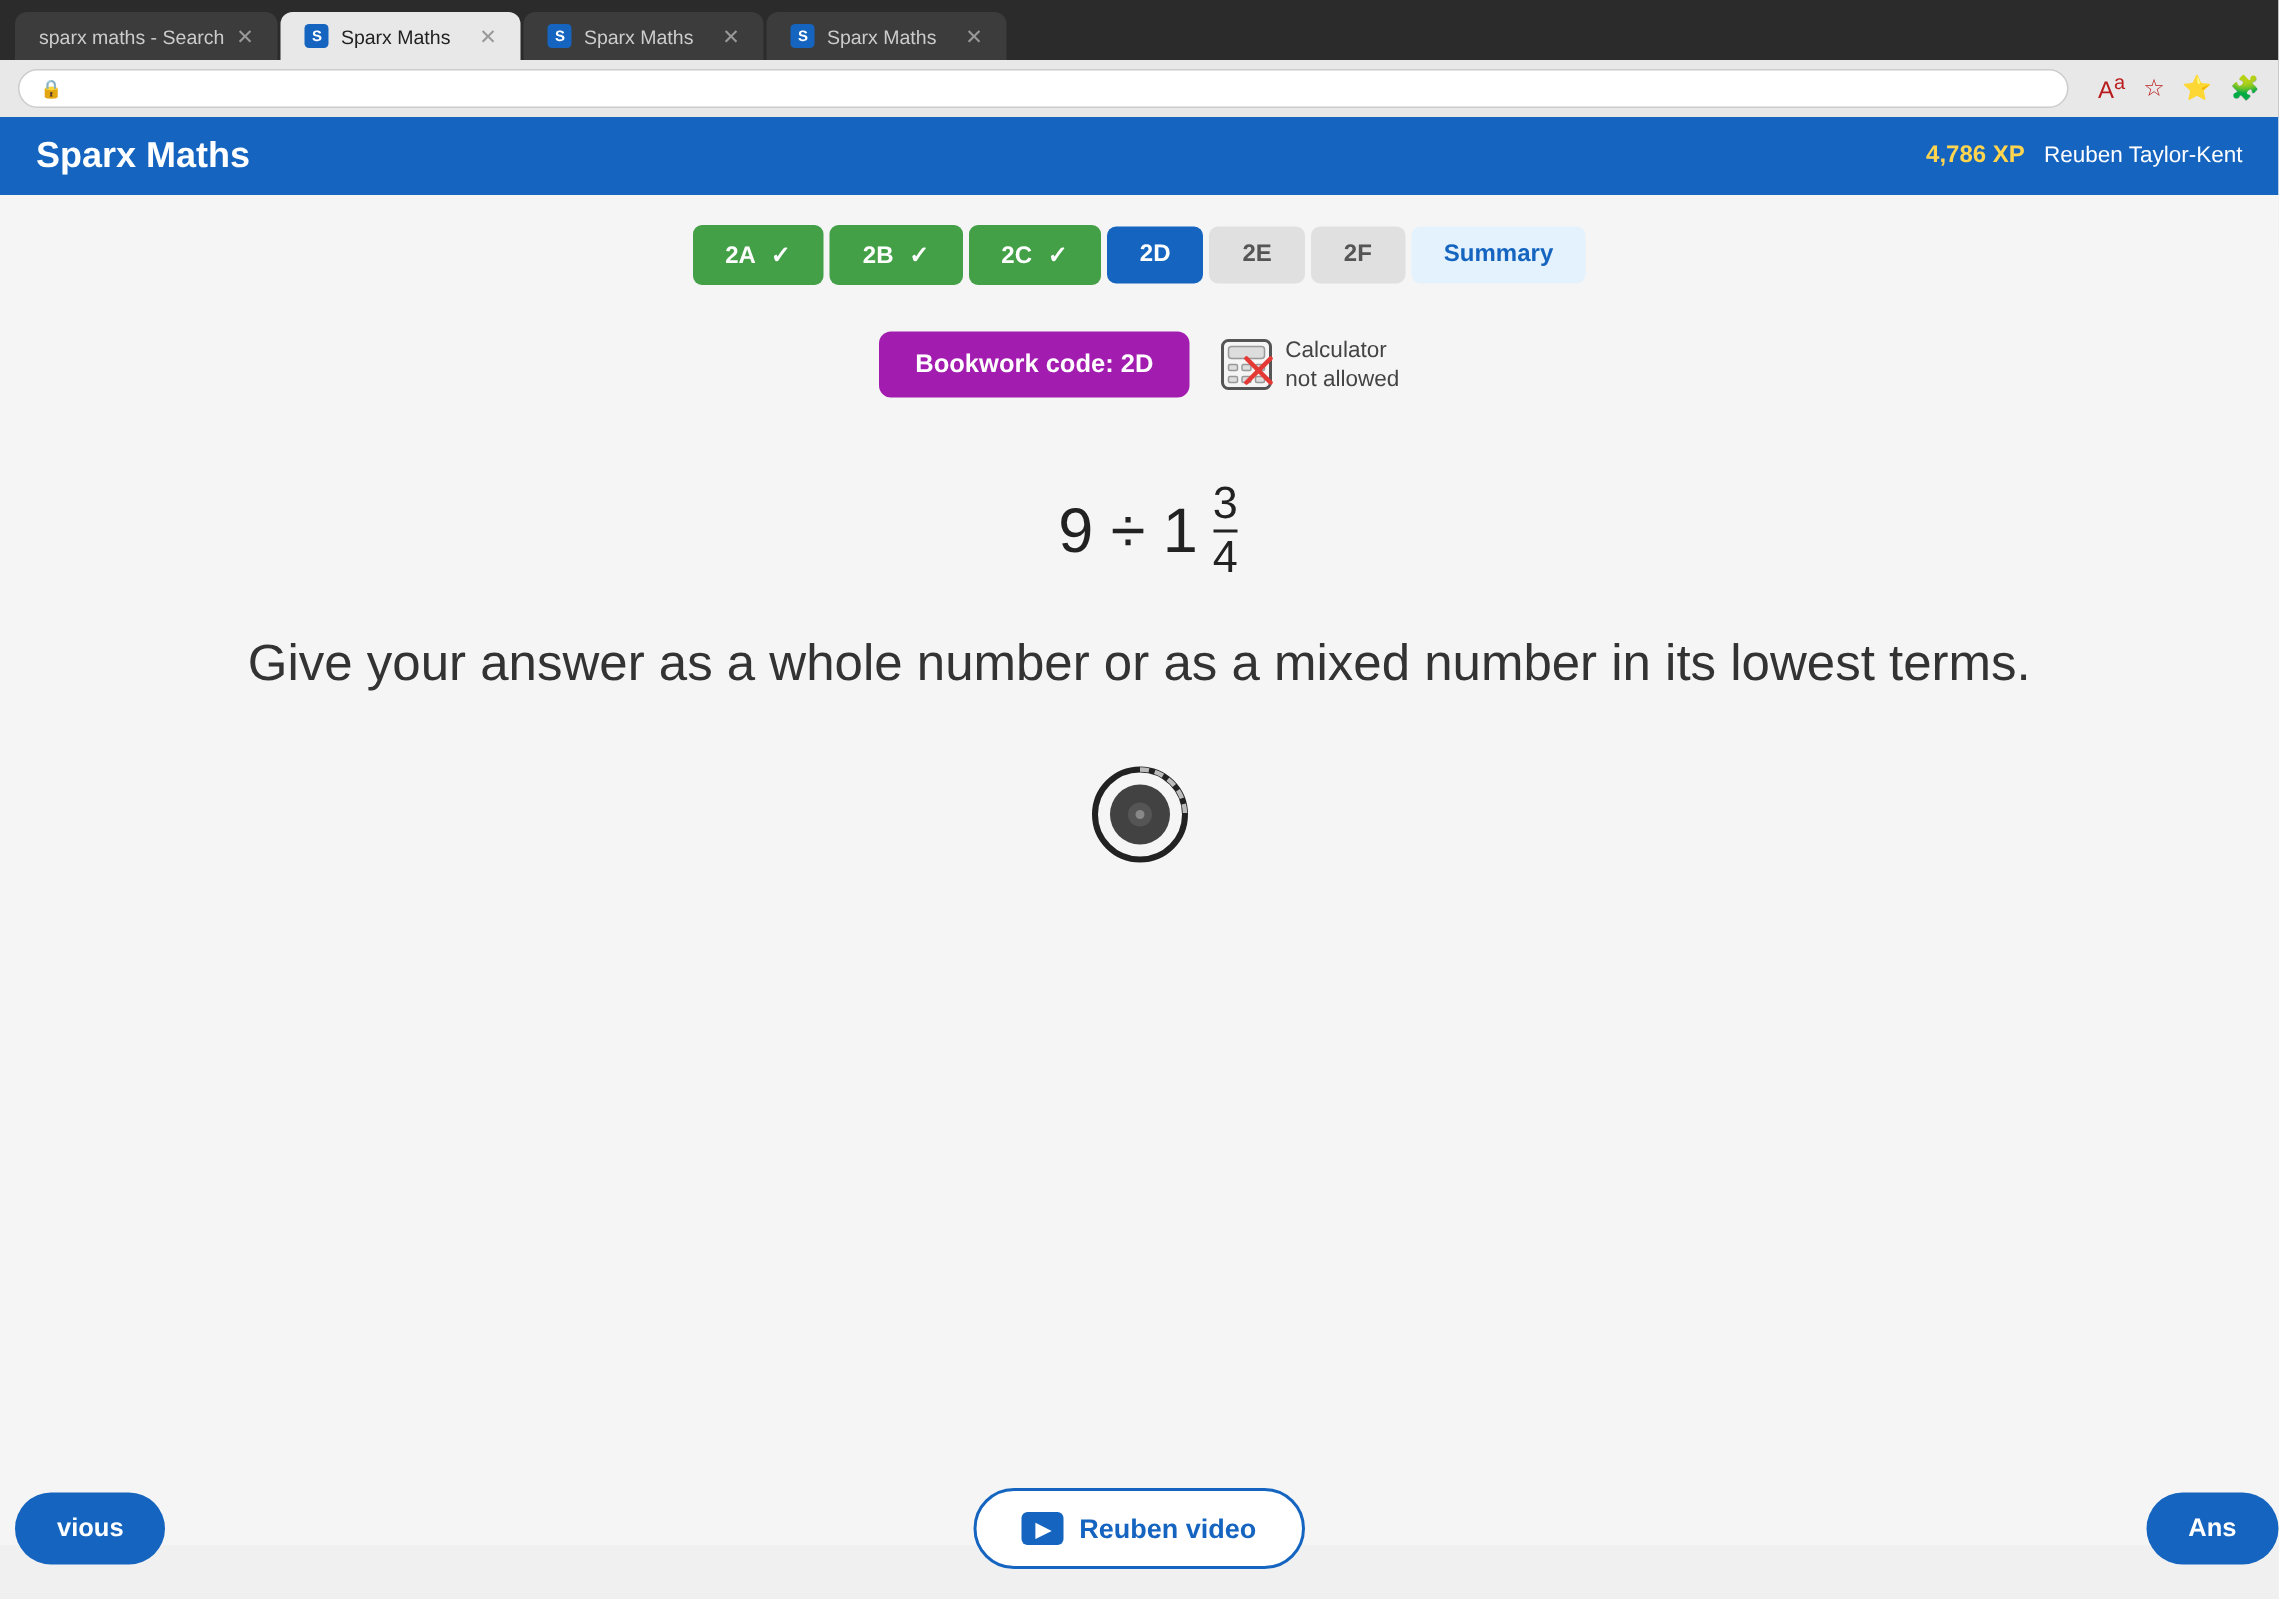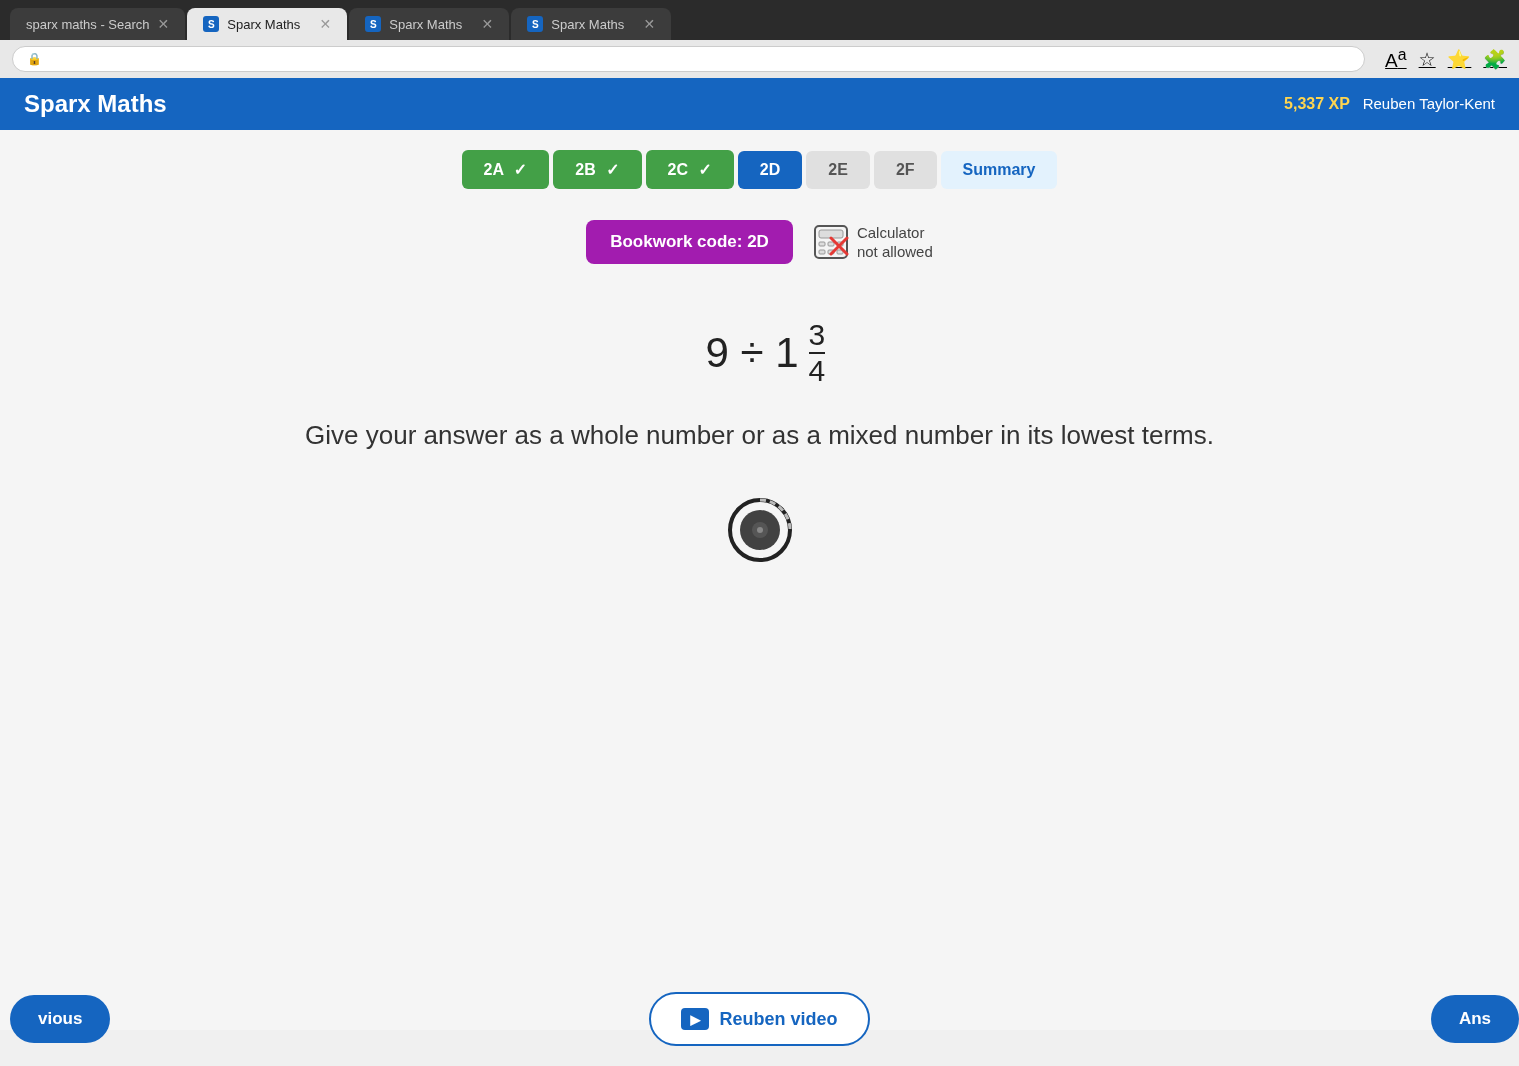--- a/index.html
+++ b/index.html
@@ -71,24 +71,23 @@
     }
     .lock-icon { color: #555; font-size: 12px; }
     .address-text { color: #333; font-size: 13px; }
     .browser-controls {
       display: flex;
       gap: 12px;
       align-items: center;
       margin-left: 10px;
     }
     .ctrl-icon {
-      font-size: 19px;
-      color: #000000;
-      cursor: pointer;
-      text-decoration: underline;
+      font-size: 16px;
+      color: #b91c1c;
+      cursor: pointer;
     }
 
     
     .app-header {
       background: #1565c0;
       color: white;
       padding: 12px 24px;
       display: flex;
       align-items: center;
       justify-content: space-between;
@@ -201,21 +200,21 @@
     .fraction .numerator {
       border-bottom: 2px solid #222;
       padding-bottom: 2px;
       font-size: 30px;
     }
     .fraction .denominator {
       padding-top: 2px;
       font-size: 30px;
     }
     .instruction-text {
-      font-size: 26px;
+      font-size: 34px;
       color: #333;
       line-height: 1.5;
       margin-bottom: 40px;
     }
 
     
     .video-icon-container {
       display: flex;
       justify-content: center;
       margin: 30px 0;
@@ -327,21 +326,21 @@
       <span class="ctrl-icon">☆</span>
       <span class="ctrl-icon">⭐</span>
       <span class="ctrl-icon">🧩</span>
     </div>
   </div>
 </div>
 
 <div class="app-header">
   <span class="app-title">Sparx Maths</span>
   <div>
-    <span class="xp-badge">5,337 XP</span>
+    <span class="xp-badge">4,786 XP</span>
     <span class="user-info">&nbsp;&nbsp;<span>Reuben Taylor-Kent</span></span>
   </div>
 </div>
 
 <div class="main-content">
 
   <div class="nav-tabs-container">
     <button class="nav-tab completed">
       <span>2A</span>
       <span class="check">✓</span>

